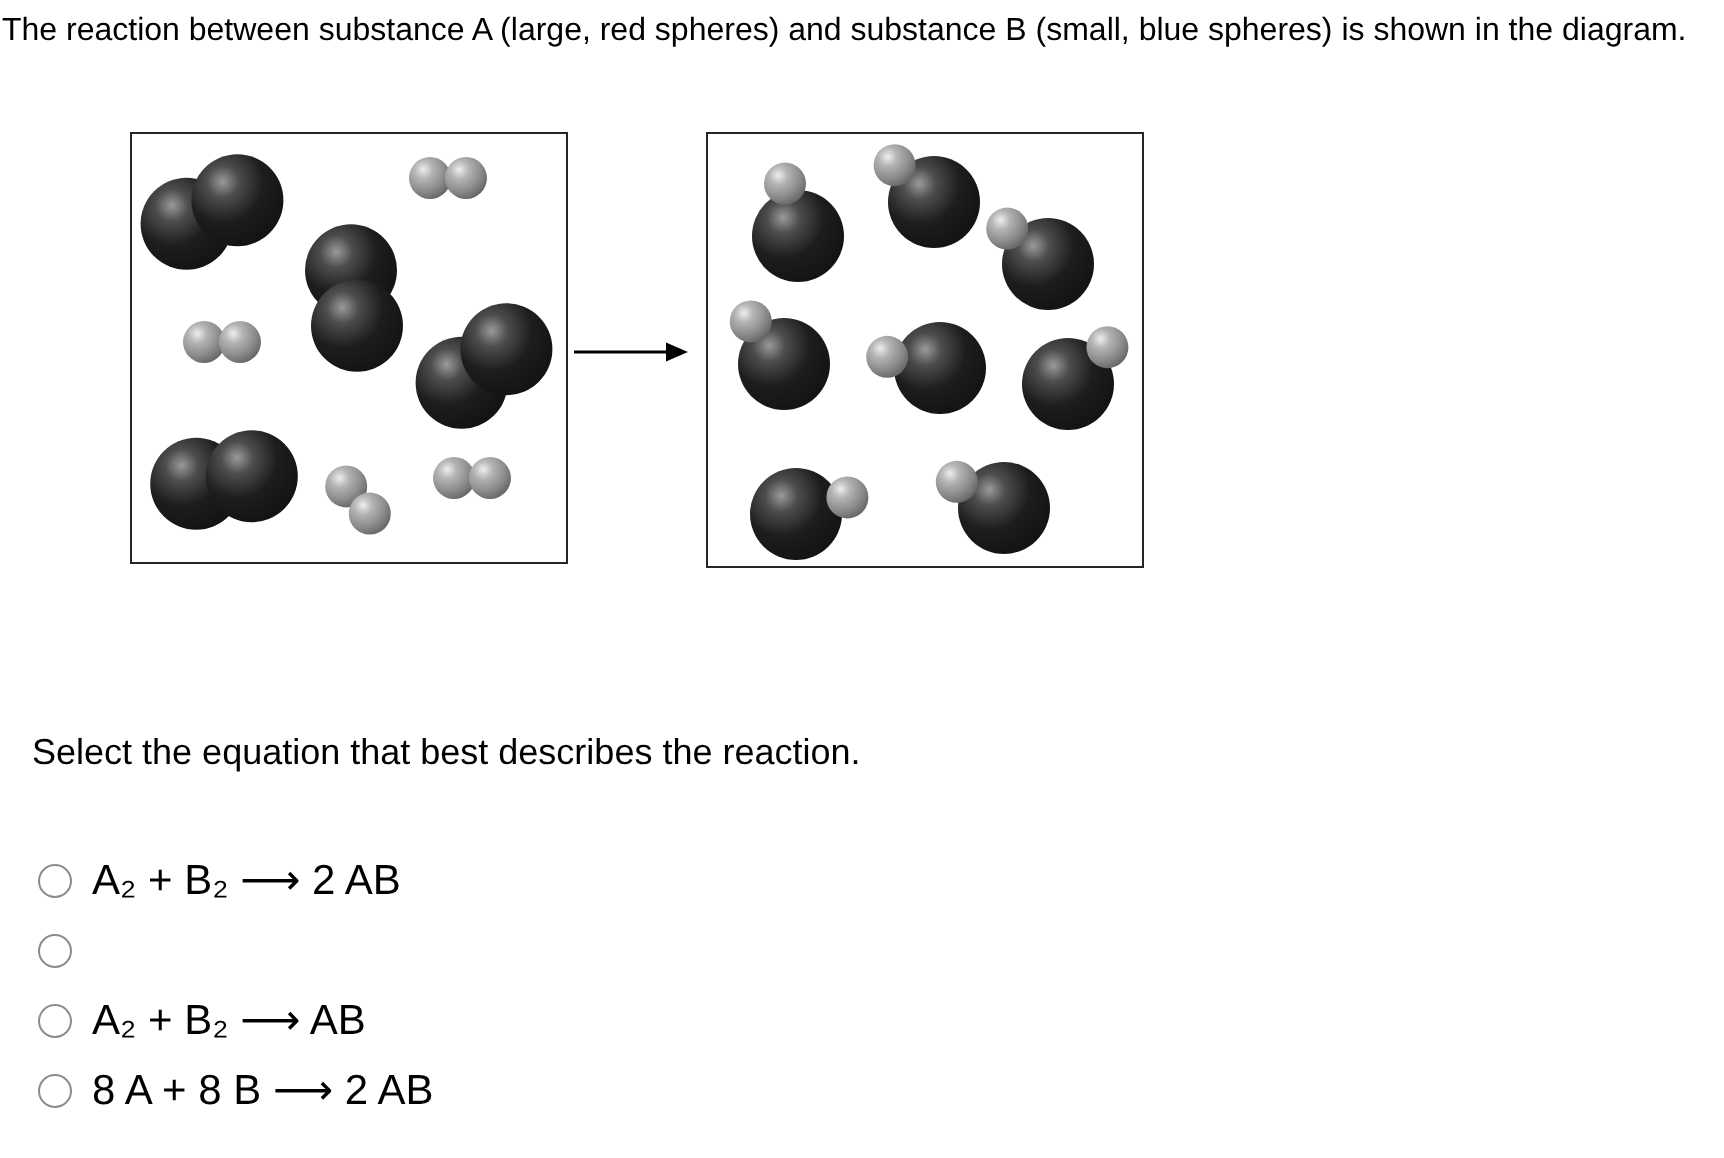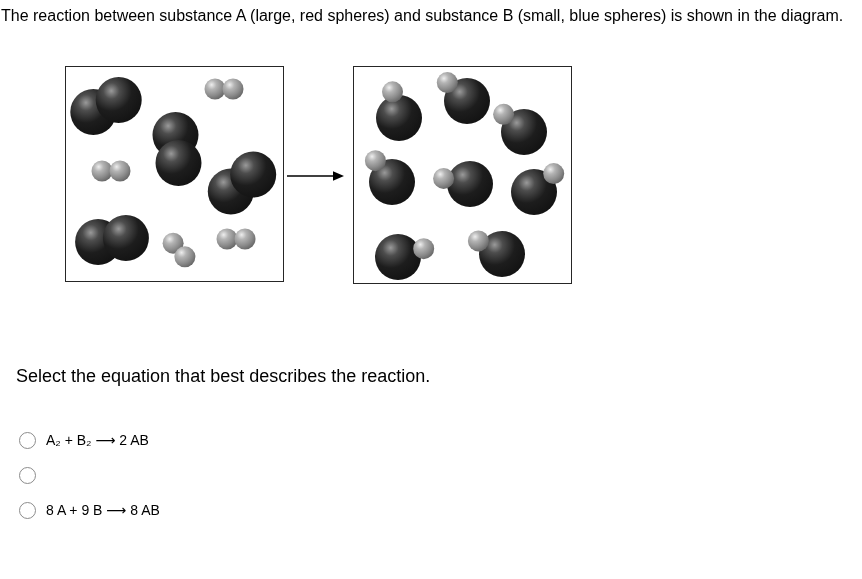--- a/index.html
+++ b/index.html
@@ -20,21 +20,21 @@
   #reactant-box { left: 65px; top: 66px; width: 219px; height: 216px; }
   #product-box  { left: 353px; top: 66px; width: 219px; height: 218px; }
   .arrow-svg { position: absolute; left: 286px; top: 168px; }
   .prompt { position: absolute; left: 16px; top: 366px; margin: 0; font-size: 18px; }
   .options { position: absolute; left: 19px; top: 429px; }
   .option-row { display: flex; align-items: center; height: 22px; margin-bottom: 13px; cursor: pointer; }
   .radio {
     width: 15px; height: 15px; border: 1.5px solid #8c8c8c;
     border-radius: 50%; background: #fff; margin-right: 10px; flex: 0 0 auto;
   }
-  .option-label { font-size: 14px; white-space: nowrap; }
+  .option-label { font-size: 21px; white-space: nowrap; }
 </style>
 </head>
 <body>
 
 <div class="page">
 
   <p class="question-text">The reaction between substance A (large, red spheres) and substance B (small, blue spheres) is shown in the diagram.</p>
 
   <div class="box" id="reactant-box"><svg width="217" height="214">
         <g>
@@ -116,21 +116,25 @@
   <div class="options">
     <div class="option-row">
       <span class="radio"></span>
       <span class="option-label">A₂ + B₂ ⟶ 2 AB</span>
     </div>
     <div class="option-row">
       <span class="radio"></span>
     </div>
     <div class="option-row">
       <span class="radio"></span>
-      <span class="option-label">8 A + 9 B ⟶ 8 AB</span>
+      <span class="option-label">A₂ + B₂ ⟶ AB</span>
+    </div>
+    <div class="option-row">
+      <span class="radio"></span>
+      <span class="option-label">8 A + 8 B ⟶ 2 AB</span>
     </div>
   </div>
 
 </div>
 
 <svg width="0" height="0" style="position: absolute;">
     <defs>
       <radialGradient id="gradA" cx="0.34" cy="0.3" r="0.8">
         <stop offset="0%" stop-color="#9a9a9a"></stop>
         <stop offset="22%" stop-color="#4d4d4d"></stop>

